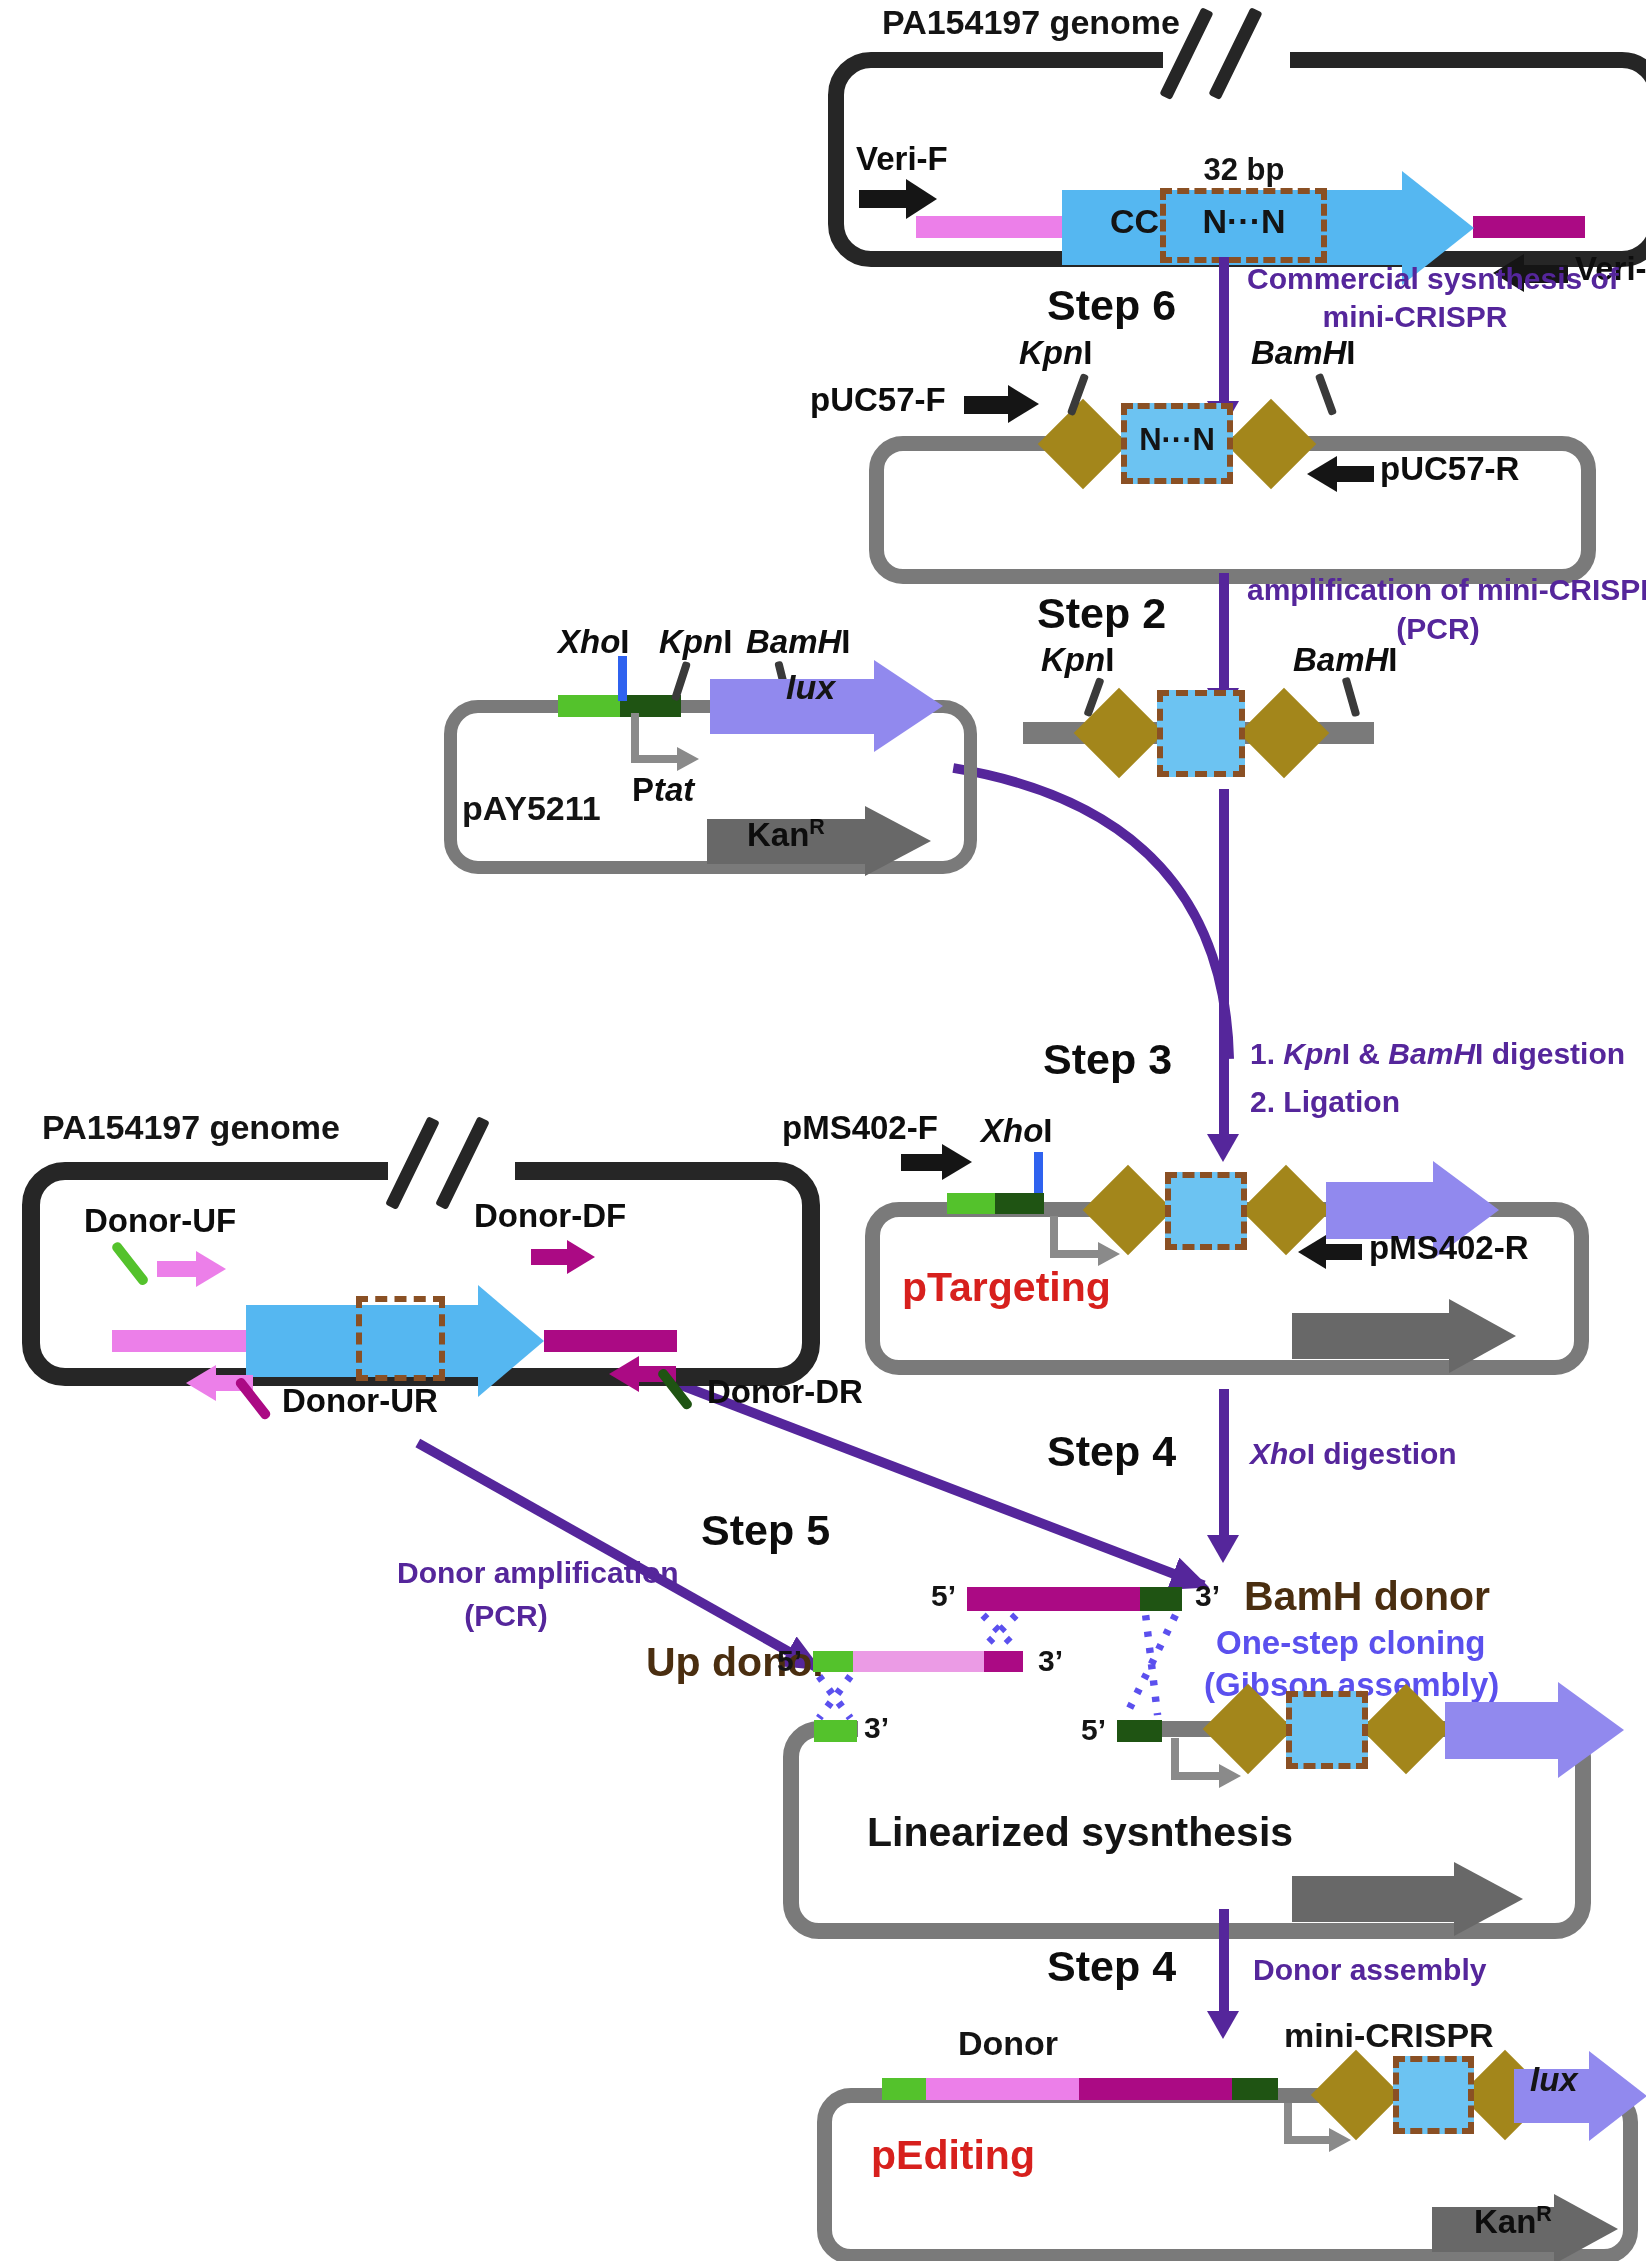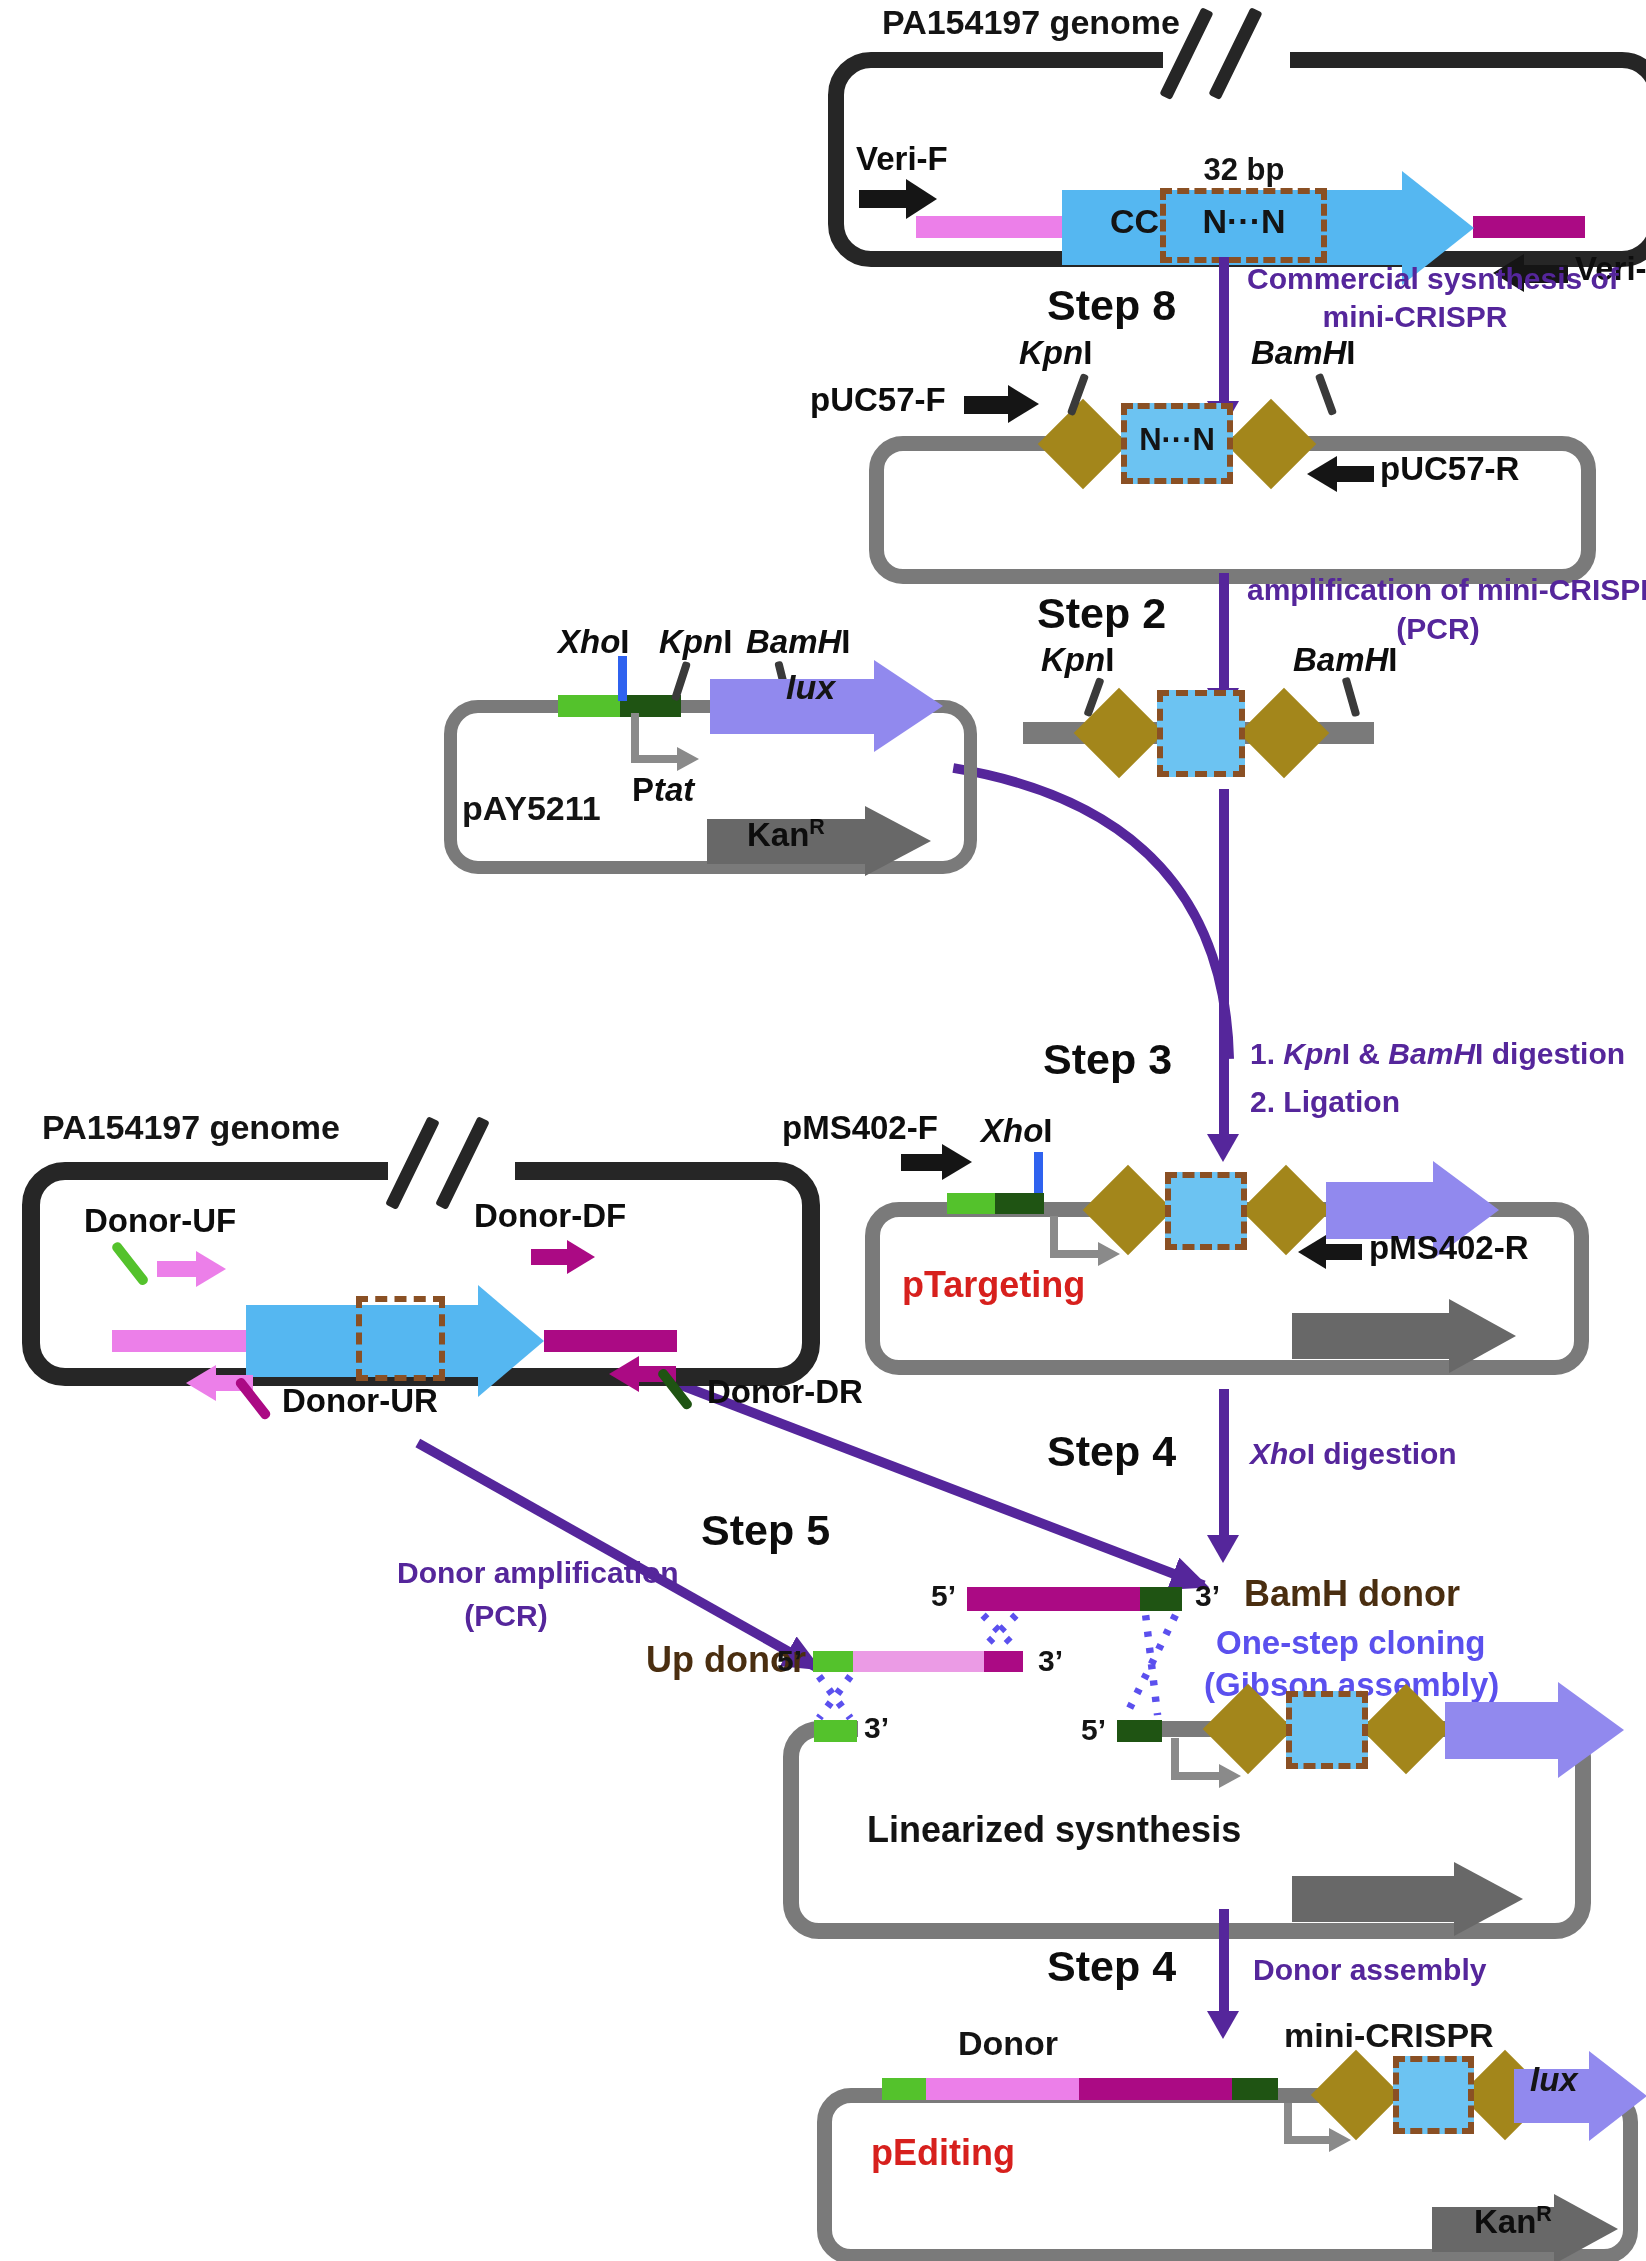--- a/index.html
+++ b/index.html
@@ -24,21 +24,21 @@
   .ba.left{transform:scaleX(-1);}
   .vshaft{position:absolute;width:9.7px;background:var(--c-purple);}
   .vhead{position:absolute;width:0;height:0;border-left:16.4px solid transparent;
          border-right:16.4px solid transparent;border-top:28px solid var(--c-purple);}
   .pv,.ph{position:absolute;background:#8a8a8a;}
   .phead{position:absolute;width:0;height:0;border-top:12px solid transparent;
          border-bottom:12px solid transparent;border-left:22.4px solid #8a8a8a;}
   .step{font-size:43px;color:#0d0d0d;}
   .note{font-size:30px;color:var(--c-purple);}
   .prim{font-size:33px;color:#0d0d0d;}
-  .fs40{font-size:30px}.fs42{font-size:31px}.fs44{font-size:33px}.fs46{font-size:34px}.fs48{font-size:36px}
+  .fs40{font-size:30px}.fs42{font-size:31px}.fs44{font-size:33px}.fs46{font-size:34px}.fs48{font-size:41px}
   .brown{color:var(--c-browntext);}
   .gib{color:var(--c-gibson);}
   .red{color:var(--c-red);}
   .ital{font-style:italic;}
   svg.lines{position:absolute;left:0;top:0;}
   sup{font-size:65%;}
 </style>
 </head>
 <body>
 
@@ -75,21 +75,21 @@
   <div class="ba" style="left:1062px;top:171px;width:412px;height:113px;--bh:75px;--hh:57px;--hw:72px;color:var(--c-sky)"></div>
   <div class="t fs42" style="left:1244px;top:154px;transform:translateX(-50%)">32 bp</div>
   <div class="cassbox" style="left:1160px;top:188px;width:167px;height:75px;background:transparent"></div>
   <div class="t fs46" style="left:1110px;top:204px">CC</div>
   <div class="t fs46" style="left:1244px;top:204px;transform:translateX(-50%)">N···N</div>
   <div class="ba left" style="left:1493px;top:254px;width:75px;height:39px;--bh:18px;--hh:19.4px;--hw:31px;color:#151515"></div>
   <div class="t prim" style="left:1575px;top:252px">Veri-R</div>
 
   <div class="vshaft" style="left:1219px;top:257px;height:146px"></div>
   <div class="vhead" style="left:1207px;top:401px"></div>
-  <div class="t step" style="left:1047px;top:283px">Step 8</div>
+  <div class="t step" style="left:1047px;top:283px">Step 6</div>
   <div class="t note" style="left:1247px;top:263px">Commercial sysnthesis of</div>
   <div class="t note" style="left:1415px;top:301px;transform:translateX(-50%)">mini-CRISPR</div>
 
   <div class="ring" style="left:869px;top:436px;width:697px;height:118px;border-width:15px;border-color:var(--c-gray);border-radius:34px"></div>
   <div class="diamond" style="left:1051px;top:412px"></div>
   <div class="diamond" style="left:1239px;top:412px"></div>
   <div class="cassbox" style="left:1121px;top:403px;width:112px;height:81px"></div>
   <div class="t fs42" style="left:1177px;top:424px;transform:translateX(-50%)">N···N</div>
   <div class="t prim" style="left:1019px;top:336px"><span style="font-style: italic;">Kpn</span><span>I</span></div>
   <div class="tick" style="left:1074px;top:373px;width:7.5px;height:43px;transform:rotate(20deg)"></div>

